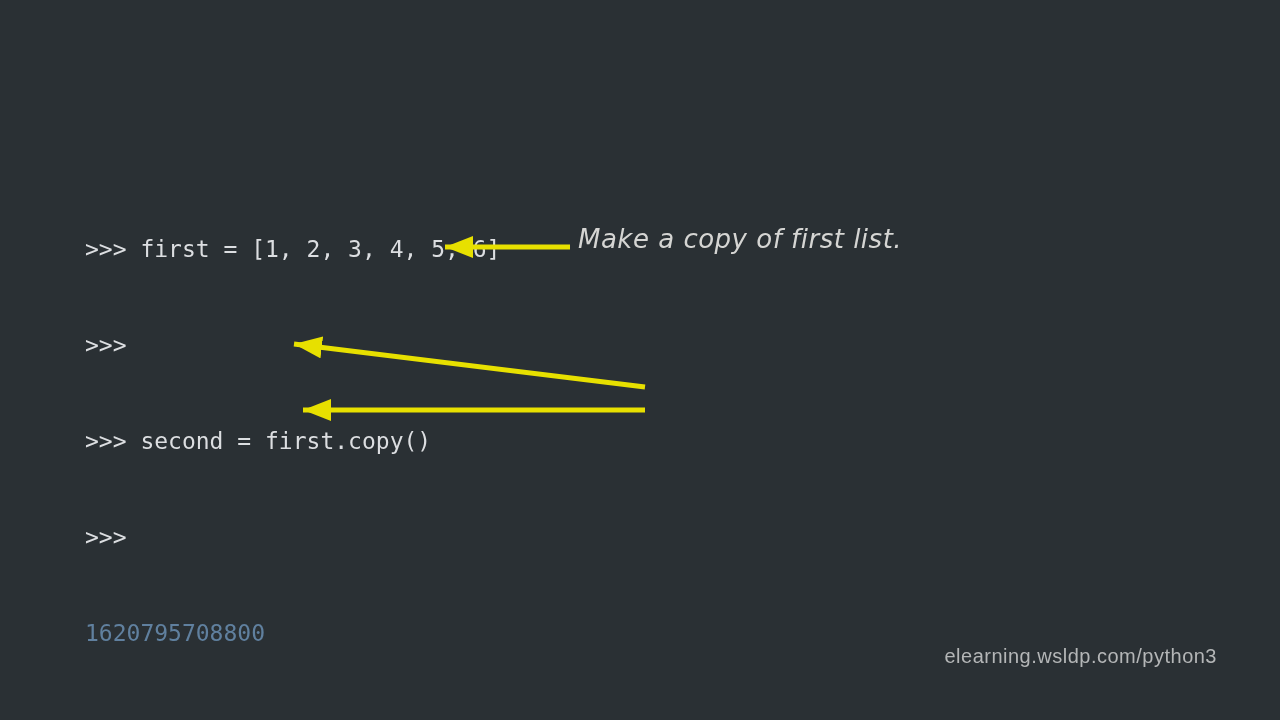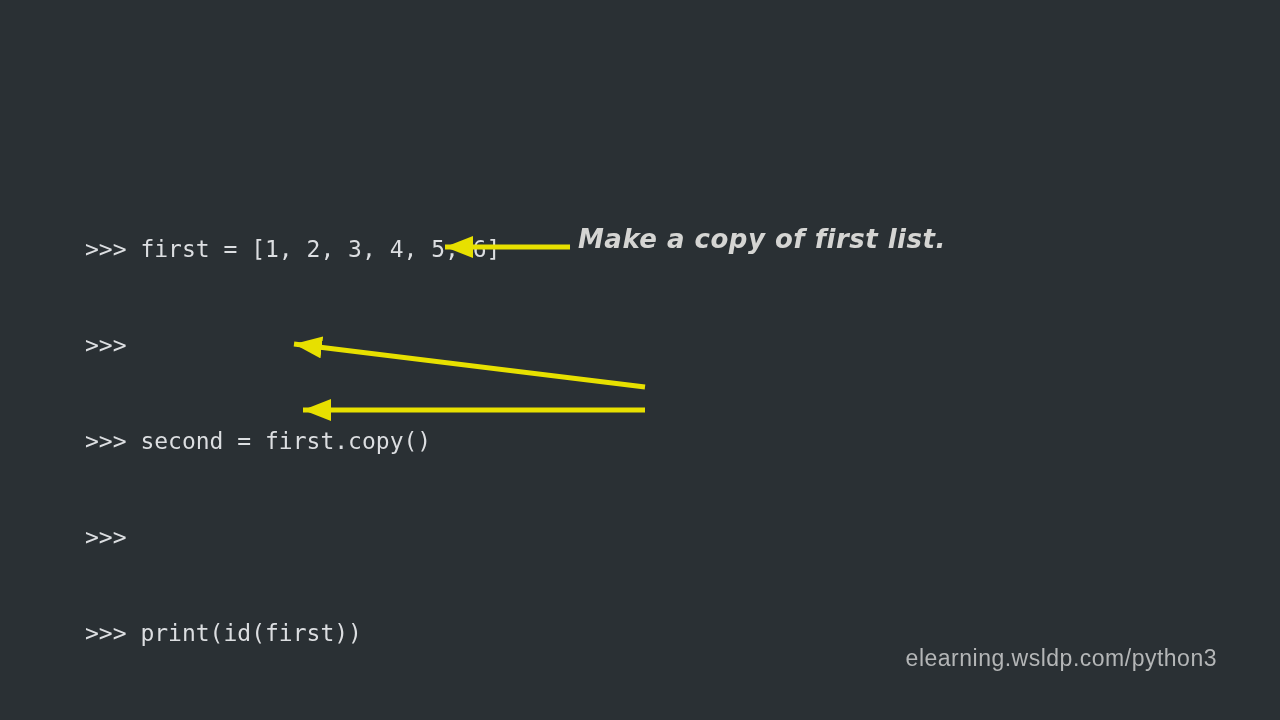--- a/index.html
+++ b/index.html
@@ -27,38 +27,37 @@
   }
   .code-line { height: 32px; }
   .code-line.output { color: #60809f; }
   .annotation {
     position: absolute;
     font-family: "DejaVu Sans", sans-serif;
     font-style: italic;
     color: #d5d5d3;
     letter-spacing: 0.5px;
     white-space: nowrap;
-    font-weight: bold;
   }
   .annotation.copy-note {
     left: 578px;
     top: 224px;
     font-size: 26px;
   }
   .annotation.memory-note {
     left: 653px;
     top: 378px;
     font-size: 27px;
   }
   .watermark {
     position: absolute;
     top: 645px;
     right: 63px;
     font-family: "Liberation Sans", sans-serif;
-    font-size: 23px;
+    font-size: 20px;
     color: #b4b6b7;
     letter-spacing: 0.5px;
   }
   svg.arrow-layer {
     position: absolute;
     left: 0; top: 0;
     width: 1280px;
     height: 720px;
     pointer-events: none;
   }
@@ -66,21 +65,20 @@
 </head>
 <body>
 
 <div class="slide">
 
   <div class="terminal">
     <div class="code-line input">&gt;&gt;&gt; first = [1, 2, 3, 4, 5, 6]</div>
     <div class="code-line input">&gt;&gt;&gt;</div>
     <div class="code-line input">&gt;&gt;&gt; second = first.copy()</div>
     <div class="code-line input">&gt;&gt;&gt;</div>
-    <div class="code-line input">&gt;&gt;&gt; print(id(first))</div>
     <div class="code-line output">1620795708800</div>
     
     
   </div>
 
   <svg class="arrow-layer" viewBox="0 0 1280 720">
     <defs>
       <marker id="arrowhead" markerUnits="userSpaceOnUse" markerWidth="30" markerHeight="22" refX="28" refY="11" orient="auto">
         <path d="M0,0 L28,11 L0,22 Z" fill="#e7e000"></path>
       </marker>

